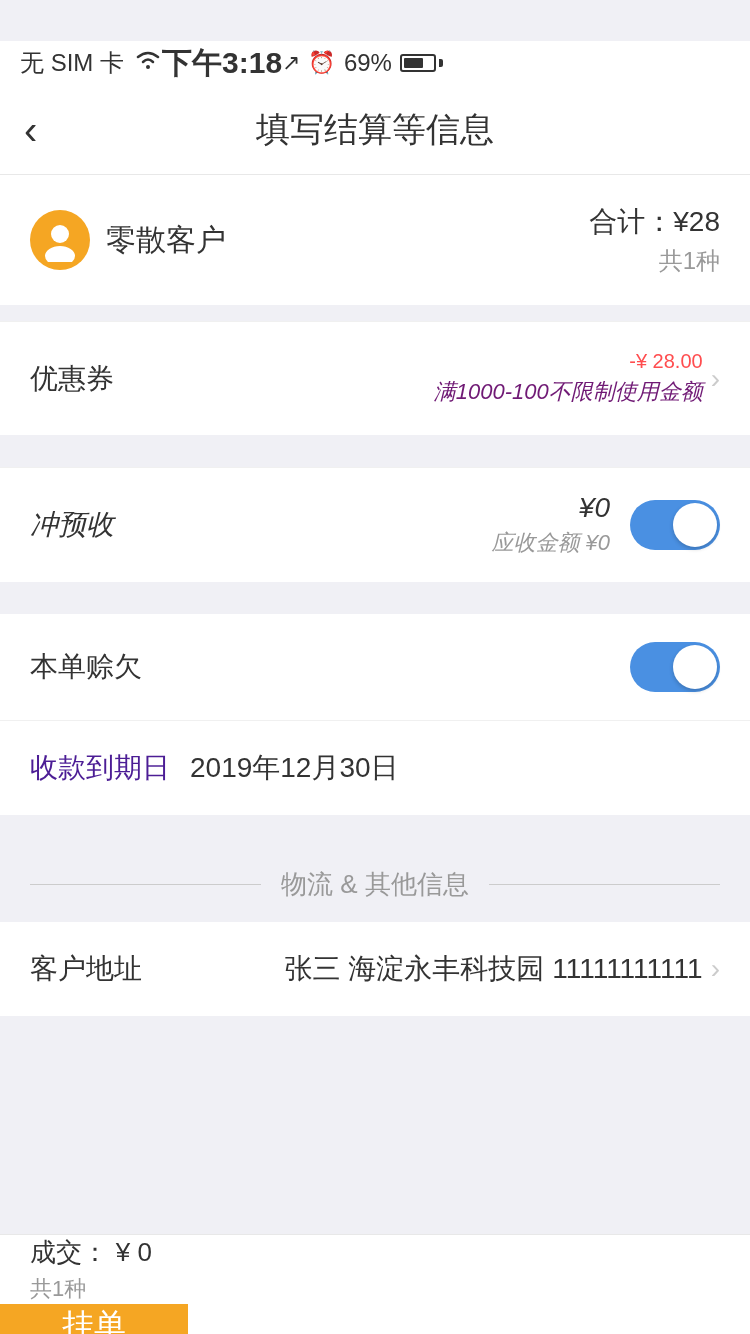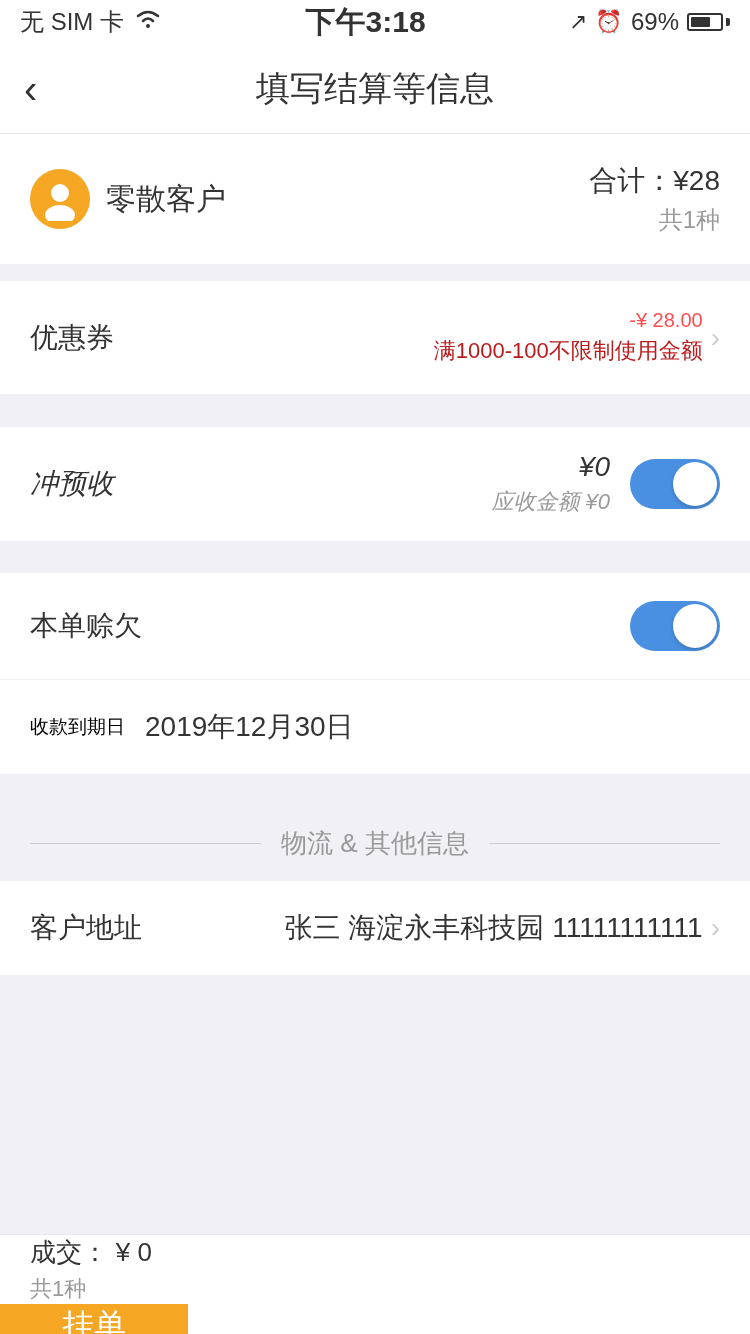--- a/index.html
+++ b/index.html
@@ -14,24 +14,24 @@
       position: relative;
     }
 
     
     .status-bar {
       width: 100%;
       height: 44px;
       background: #fff;
       display: flex;
       align-items: center;
-      justify-content: space-between;
       padding: 0 20px;
       font-size: 24px;
       font-weight: 500;
+      margin-top: 41px;
     }
     .status-left { display: flex; align-items: center; gap: 10px; }
     .status-center { font-size: 30px; font-weight: 600; }
     .status-right { display: flex; align-items: center; gap: 8px; font-size: 24px; }
     .battery-icon {
       display: inline-flex; align-items: center; gap: 2px;
     }
     .battery-body {
       width: 36px; height: 18px; border: 2px solid #333; border-radius: 3px; position: relative;
       display: flex; align-items: center; padding: 2px;
@@ -106,21 +106,21 @@
       display: flex;
       align-items: center;
       justify-content: space-between;
       padding: 28px 30px;
       background: #fff;
       border-top: 1px solid #f0f0f0;
     }
     .row-label { font-size: 28px; color: #333; }
     .coupon-right { text-align: right; display: flex; align-items: center; gap: 8px; }
     .coupon-amount { font-size: 20px; color: #ff4d4f; font-weight: 500; }
-    .coupon-desc { font-size: 22px; color: #b91c1c; margin-top: 4px; }
+    .coupon-desc { font-size: 22px; color: #701a75; margin-top: 4px; font-style: italic; }
     .chevron-right { font-size: 28px; color: #ccc; }
 
     
     .deal-section {
       background: #fff;
       padding: 24px 30px;
       border-top: 1px solid #f0f0f0;
     }
     .deal-row {
       display: flex;
@@ -203,21 +203,21 @@
 
     
     .due-date-row {
       background: #fff;
       padding: 28px 30px;
       display: flex;
       align-items: center;
       gap: 20px;
       border-top: 1px solid #f0f0f0;
     }
-    .due-label { font-size: 19px; color: #000000; font-family: Liberation Serif, serif; }
+    .due-label { font-size: 28px; color: #4c1d95; font-family: Liberation Serif, serif; }
     .due-value { font-size: 28px; color: #333; }
 
     
     .divider-section {
       background: #f0f0f5;
       padding: 20px 30px;
       display: flex;
       align-items: center;
       justify-content: center;
       gap: 20px;

